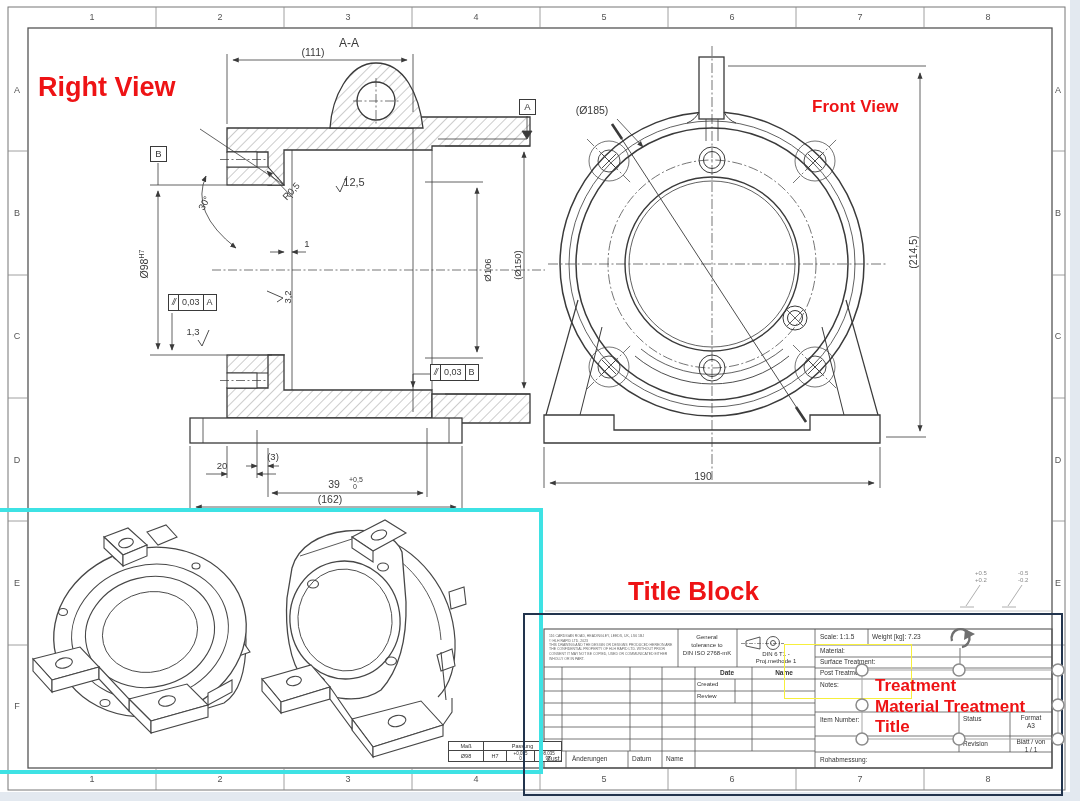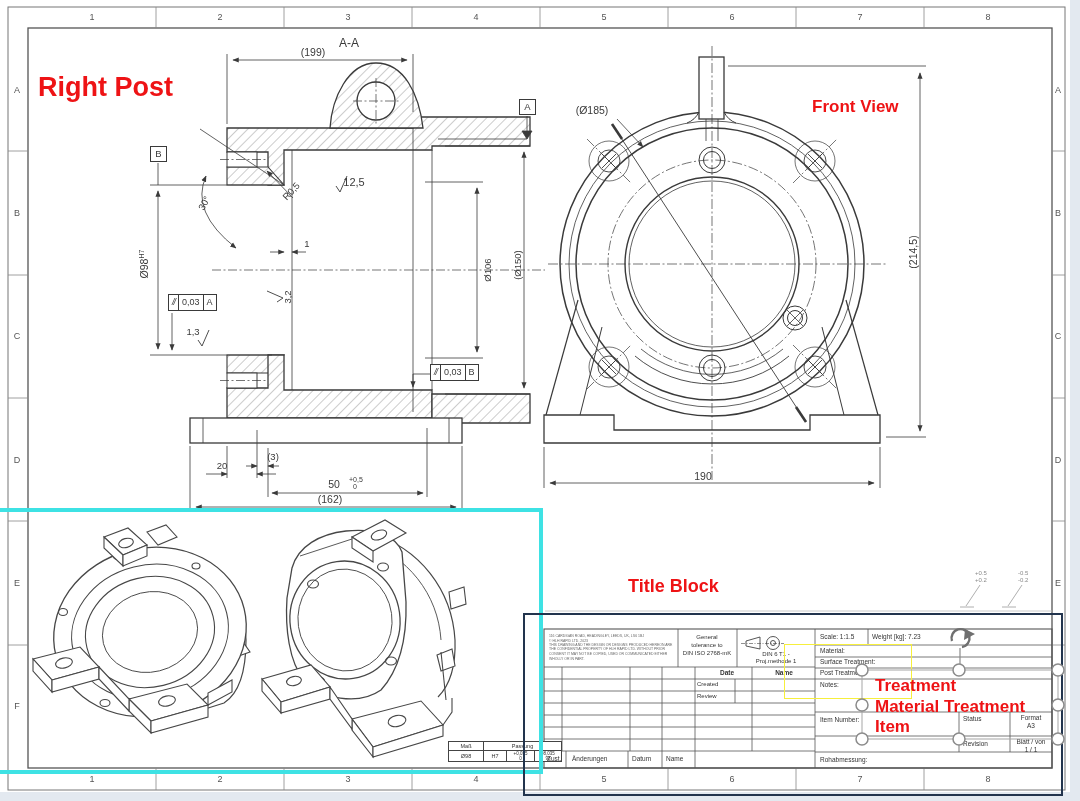--- a/index.html
+++ b/index.html
@@ -367,21 +367,21 @@
 <span class="zl" style="left:17px;top:583px">E</span>
 <span class="zl" style="left:17px;top:706px">F</span>
 <span class="zl" style="left:1058px;top:90px">A</span>
 <span class="zl" style="left:1058px;top:213px">B</span>
 <span class="zl" style="left:1058px;top:336px">C</span>
 <span class="zl" style="left:1058px;top:460px">D</span>
 <span class="zl" style="left:1058px;top:583px">E</span>
 <span class="zl" style="left:1058px;top:706px">F</span>
 
 <span class="t" style="left:349px;top:43px;font-size:12px">A-A</span>
-<span class="t" style="left:313px;top:52px">(199)</span>
+<span class="t" style="left:313px;top:52px">(111)</span>
 <div class="db" style="left:150px;top:146px">B</div>
 <div class="db" style="left:519px;top:99px">A</div>
 <span class="t" style="left:204px;top:203px;transform:translate(-50%,-50%) rotate(-62deg);font-size:9.5px">30°</span>
 <span class="t" style="left:291px;top:191px;transform:translate(-50%,-50%) rotate(-47deg);font-size:9.5px">R0,5</span>
 <span class="t" style="left:354px;top:182px;font-size:11px">12,5</span>
 <span class="t" style="left:307px;top:243px;font-size:9.5px">1</span>
 <span class="tr" style="left:287px;top:297px;font-size:9.5px">3,2</span>
 <span class="t" style="left:193px;top:331px;font-size:9.5px">1,3</span>
 <span class="tr" style="left:144px;top:264px"><span>Ø98</span><span style="font-size:7px;vertical-align:4px">H7</span></span>
 <div class="fcf" style="left:168px;top:294px">
@@ -391,21 +391,21 @@
 </div>
 <div class="fcf" style="left:430px;top:364px">
   <span class="sym">//</span>
   <span>0,03</span>
   <span>B</span>
 </div>
 <span class="tr" style="left:487px;top:270px;font-size:9.5px">Ø106</span>
 <span class="tr" style="left:517px;top:265px;font-size:9.5px">(Ø150)</span>
 <span class="t" style="left:222px;top:465px;font-size:9.5px">20</span>
 <span class="t" style="left:273px;top:456px;font-size:9.5px">(3)</span>
-<span class="t" style="left:334px;top:484px">50</span>
+<span class="t" style="left:334px;top:484px">39</span>
 <div class="stk" style="left:349px;top:476px">
   <span>+0,5</span>
   <span style="padding-left:4px">0</span>
 </div>
 <span class="t" style="left:330px;top:499px">(162)</span>
 
 <span class="t" style="left:592px;top:110px">(Ø185)</span>
 <span class="tr" style="left:913px;top:252px">(214,5)</span>
 <span class="t" style="left:703px;top:476px">190</span>
 
@@ -472,26 +472,26 @@
 <span class="tbt" style="left:820px;top:756px">Rohabmessung:</span>
 <span class="tbt" style="left:547px;top:755px">Zust.</span>
 <span class="tbt" style="left:572px;top:755px">Änderungen</span>
 <span class="tbt" style="left:632px;top:755px">Datum</span>
 <span class="tbt" style="left:666px;top:755px">Name</span>
 
 <div class="hl" style="left:784px;top:644px;width:126px;height:53px;border:1.5px solid #f6ef3c;z-index:5"></div>
 <div class="hl" style="left:-10px;top:508px;width:545px;height:258px;border:4px solid #3ee2e4;z-index:6"></div>
 <div class="hl" style="left:523px;top:613px;width:536px;height:179px;border:2px solid #22344d;z-index:6"></div>
 
-<span class="red" style="left:38px;top:72px;font-size:27px">Right Post</span>
+<span class="red" style="left:38px;top:72px;font-size:27px">Right View</span>
 <span class="red" style="left:812px;top:97px;font-size:17px">Front View</span>
-<span class="red" style="left:628px;top:576px;font-size:18px">Title Block</span>
+<span class="red" style="left:628px;top:576px;font-size:26px">Title Block</span>
 <span class="red" style="left:875px;top:676px;font-size:17px">Treatment</span>
 <span class="red" style="left:875px;top:697px;font-size:17px">Material Treatment</span>
-<span class="red" style="left:875px;top:717px;font-size:17px">Item</span>
+<span class="red" style="left:875px;top:717px;font-size:17px">Title</span>
 
 <svg class="layer overlay" width="1080" height="801">
   <rect x="862" y="670" width="196" height="69" fill="none" stroke="#a5a5a5" stroke-width="1"></rect>
   <line x1="960" y1="648" x2="960" y2="664" stroke="#8b8b8b" stroke-width="1.2"></line>
   <g stroke="#6f6f6f" fill="none" stroke-width="2.4">
     <path d="M952,641 a9,9 0 1 1 10,6"></path>
     <polygon points="965,629 975,634 964,640" fill="#6f6f6f" stroke="none"></polygon>
   </g>
   <g fill="#fff" stroke="#8b8b8b" stroke-width="1.5">
     <circle cx="862" cy="670" r="6"></circle>

